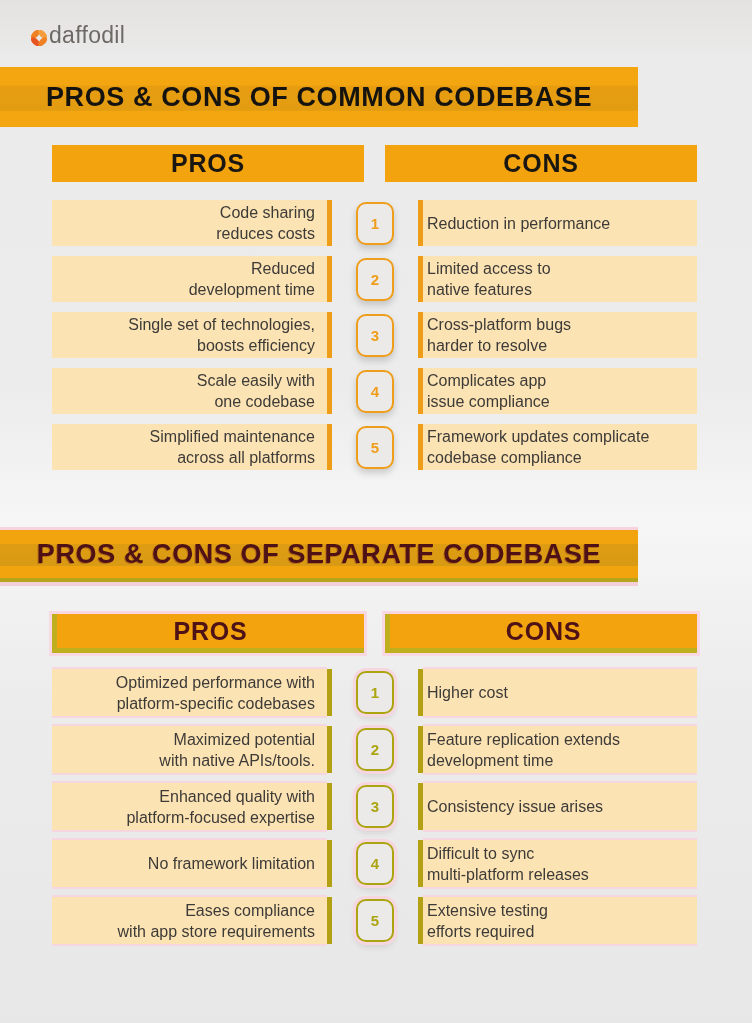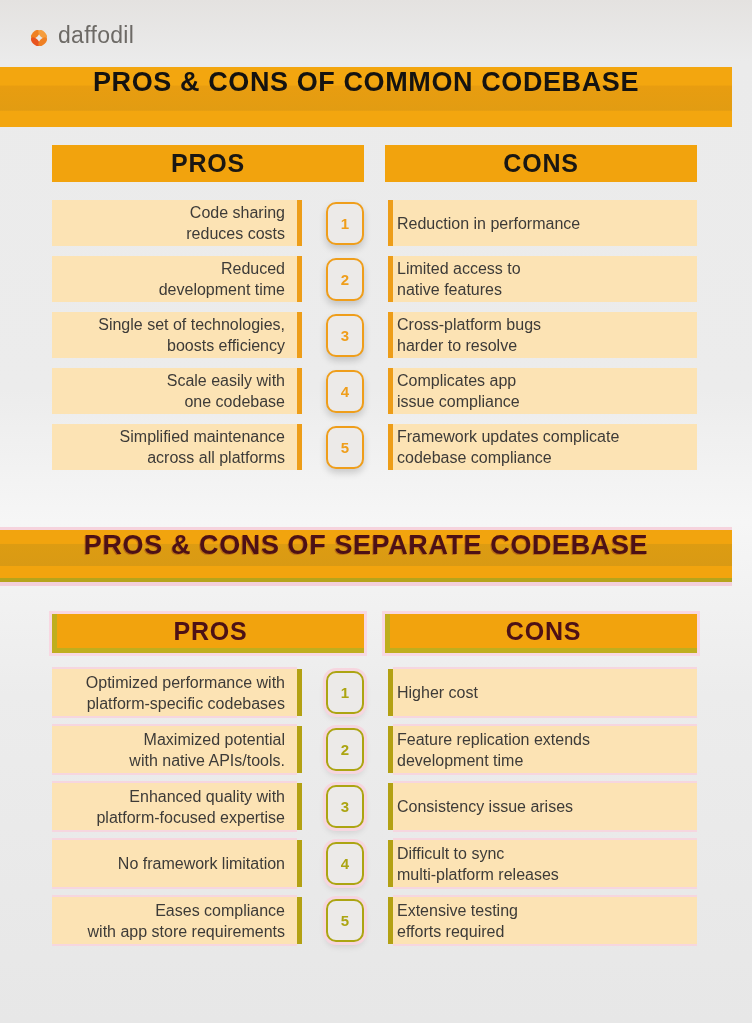--- a/index.html
+++ b/index.html
@@ -8,49 +8,49 @@
 
   .page {
     position:relative;
     width:752px; height:1023px;
     overflow:hidden;
     background:linear-gradient(180deg,#e4e2e0 0%,#ebebeb 6%,#ececec 38%,#f6f6f6 51%,#ececec 68%,#e7e7e7 100%);
   }
 
   
   .logo-row { height:67px; padding:22px 0 0 28px; display:flex; align-items:flex-start; }
-  .logo { display:flex; align-items:center; gap:11px; }
+  .logo { display:flex; align-items:center; gap:2px; }
   .logo svg { width:22px; height:22px; margin-right:-3px; margin-top:4px; }
   .logo-text { font-size:23px; color:#6d6a66; letter-spacing:0.3px; }
 
   
   .band {
-    height:60px; width:732px;
+    height:60px; width:638px;
     background:linear-gradient(180deg,#f3a60f 0%,#f3a60f 30%,#e89d10 32%,#e29c12 72%,#f3a60f 74%);
-    display:flex; align-items:flex-start; justify-content:center;
+    display:flex; align-items:center; justify-content:center;
   }
   .band-title {
     font-size:27px; font-weight:800; letter-spacing:0.6px;
     color:#151310;
   }
 
   
   .content { width:645px; margin-left:52px; }
   .colhead-row { display:flex; gap:21px; margin-top:18px; }
   .colhead {
     flex:1; height:37px; background:#f2a30d;
     display:flex; align-items:center; justify-content:center;
     font-size:25px; font-weight:800; letter-spacing:0.8px; color:#1a1713;
   }
 
   
   .rows { margin-top:18px; }
   .row { display:flex; align-items:stretch; height:46px; margin-bottom:10px; }
   .pro-box {
-    width:245px; background:#fce3b4;
+    width:275px; background:#fce3b4;
     display:flex; align-items:center; justify-content:flex-end;
     padding-right:12px;
   }
   .con-box {
     flex:1; background:#fce3b4;
     display:flex; align-items:center; justify-content:flex-start;
     padding-left:4px;
   }
   .cell-text {
     font-size:16px; line-height:21px; color:#3d3b38;

